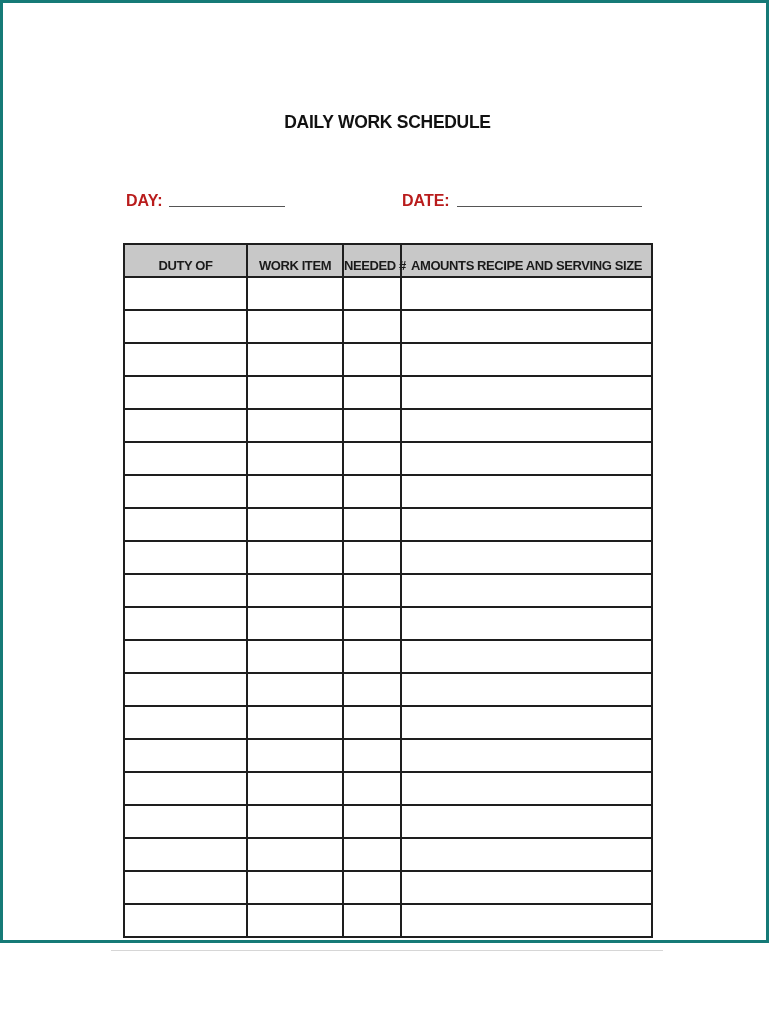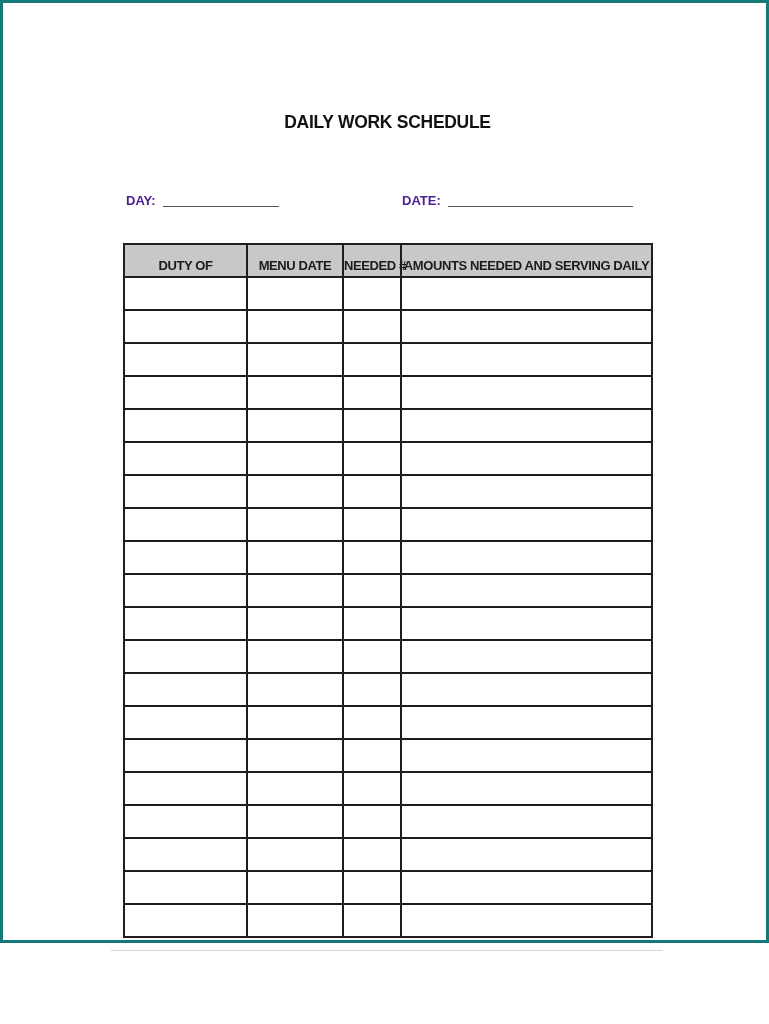--- a/index.html
+++ b/index.html
@@ -34,22 +34,22 @@
     color: #111111;
     transform: scaleX(0.92);
     transform-origin: center;
   }
   .field {
     position: absolute;
     top: 186px;
     height: 20px;
     font-family: "Liberation Sans", sans-serif;
     font-weight: bold;
-    font-size: 13px;
-    color: #4c1d95;
+    font-size: 16px;
+    color: #b91c1c;
     display: flex;
     align-items: flex-end;
   }
   .field .lbl {
     display: inline-block;
     line-height: 16px;
   }
   .field .blank {
     display: inline-block;
     border-bottom: 1px solid #555555;
@@ -126,23 +126,23 @@
   <table class="sched">
     <colgroup>
       <col class="c1">
         <col class="c2">
         <col class="c3">
         <col class="c4">
     </colgroup>
     <thead>
       <tr>
         <th>DUTY OF</th>
-        <th>MENU DATE</th>
+        <th>WORK ITEM</th>
         <th>NEEDED #</th>
-        <th>AMOUNTS NEEDED AND SERVING DAILY</th>
+        <th>AMOUNTS RECIPE AND SERVING SIZE</th>
       </tr>
     </thead>
     <tbody id="tbody">
         <tr>
           <td></td>
           <td></td>
           <td></td>
           <td></td>
         </tr>
         <tr>

